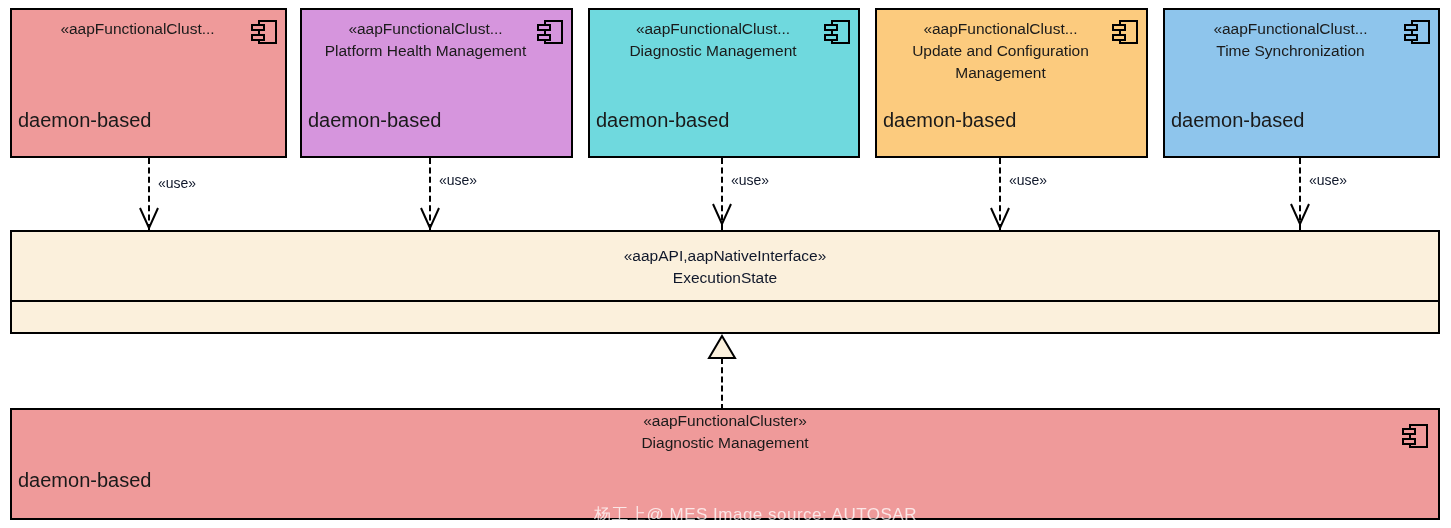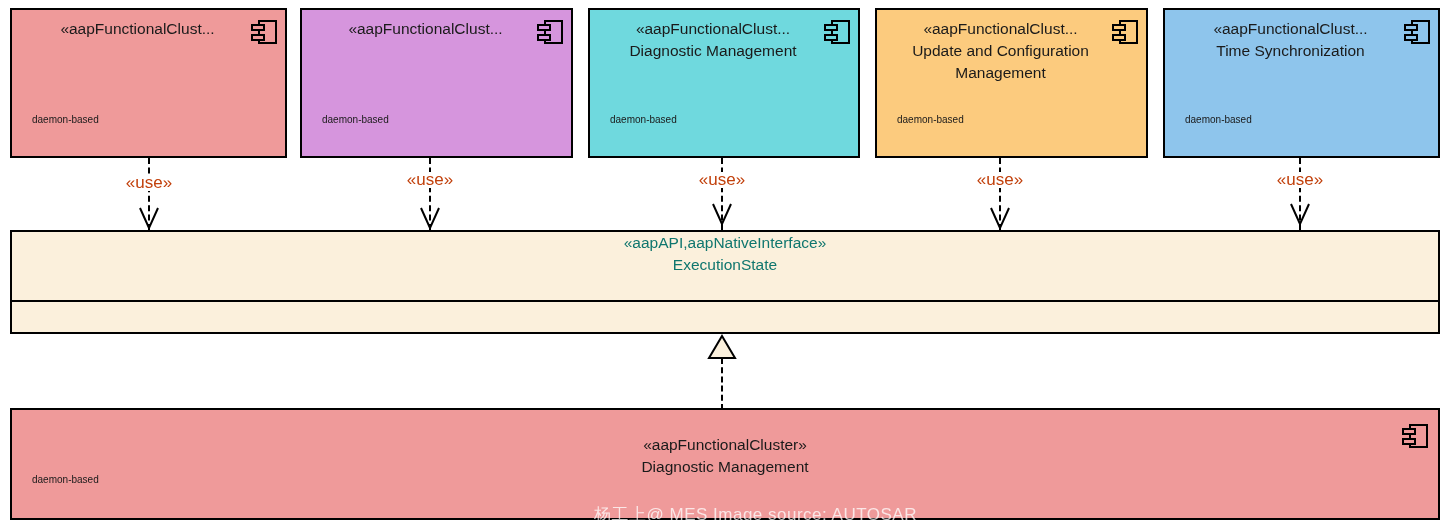--- a/index.html
+++ b/index.html
@@ -40,22 +40,22 @@
   }
   .comp-stereo {
     display: block;
     white-space: nowrap;
   }
   .comp-name {
     display: block;
   }
   .comp-prop {
     position: absolute;
-    left: 20px;
-    font-size: 10px;
+    left: 6px;
+    font-size: 20px;
     line-height: 20px;
     color: #1a1a1a;
     white-space: nowrap;
   }
 
   
   .comp-icon {
     position: absolute;
     width: 26px;
     height: 24px;
@@ -87,21 +87,22 @@
   .iface {
     position: absolute;
     box-sizing: border-box;
     border: 2px solid #000000;
     background: #fbf0dc;
   }
   .iface-title {
     text-align: center;
     font-size: 15.5px;
     line-height: 22px;
-    color: #0f766e;
+    color: #0f172a;
+    padding-top: 13px;
   }
   .iface-stereo { display: block; }
   .iface-name { display: block; }
   .iface-divider {
     position: absolute;
     left: 0; right: 0;
     height: 0;
     border-top: 2px solid #000;
   }
   .iface-op {
@@ -122,27 +123,28 @@
   .conn-line {
     position: absolute;
     width: 0;
     border-left: 2px solid #000000;
   }
   .conn-line.dashed {
     border-left-style: dashed;
   }
   .use-label {
     position: absolute;
-    font-size: 17px;
+    font-size: 14px;
     line-height: 16px;
-    color: #c2410c;
+    color: #0f172a;
     white-space: nowrap;
     transform: translateX(-50%);
     background: #ffffff;
     padding: 0 2px;
+    margin-left: 28px;
   }
   .open-arrow {
     position: absolute;
     width: 22px;
     height: 24px;
     transform: translateX(-50%);
   }
   .hollow-triangle {
     position: absolute;
     width: 30px;
@@ -174,20 +176,21 @@
       <span class="body"></span>
       <span class="tab1" style="background:#ef9a9a;"></span>
       <span class="tab2" style="background:#ef9a9a;"></span>
     </div>
     <div class="comp-prop" style="top:100px;">daemon-based</div>
   </div>
 
   <div class="comp" style="left:300px; top:8px; width:273px; height:150px; background:#d695dd;">
     <div class="comp-header">
       <span class="comp-stereo">«aapFunctionalClust...</span>
+      <span class="comp-name">Platform Health Management</span>
     </div>
     <div class="comp-icon" style="right:8px; top:10px; background:#d695dd;">
       <span class="body"></span>
       <span class="tab1" style="background:#d695dd;"></span>
       <span class="tab2" style="background:#d695dd;"></span>
     </div>
     <div class="comp-prop" style="top:100px;">daemon-based</div>
   </div>
 
   <div class="comp" style="left:588px; top:8px; width:272px; height:150px; background:#6fd9de;">
@@ -266,21 +269,21 @@
     </div>
     <div class="iface-divider" style="top:68px;"></div>
   </div>
 
   <div class="conn-line dashed" style="left:721px; top:358px; height:52px;"></div>
   <svg class="hollow-triangle" style="left:722px; top:334px;" viewBox="0 0 30 26">
     <path d="M15 2 L28 24 L2 24 Z" fill="#fbf0dc" stroke="#000000" stroke-width="2"></path>
   </svg>
 
   <div class="comp" style="left:10px; top:408px; width:1430px; height:112px; background:#ef9a9a;">
-    <div class="comp-header" style="top:24px;padding-left:34px;">
+    <div class="comp-header" style="top:0;padding-left:34px;">
       <span class="comp-stereo">«aapFunctionalCluster»</span>
       <span class="comp-name">Diagnostic Management</span>
     </div>
     <div class="comp-icon" style="right:10px; top:14px; background:#ef9a9a;">
       <span class="body"></span>
       <span class="tab1" style="background:#ef9a9a;"></span>
       <span class="tab2" style="background:#ef9a9a;"></span>
     </div>
     <div class="comp-prop" style="top:60px;">daemon-based</div>
   </div>

